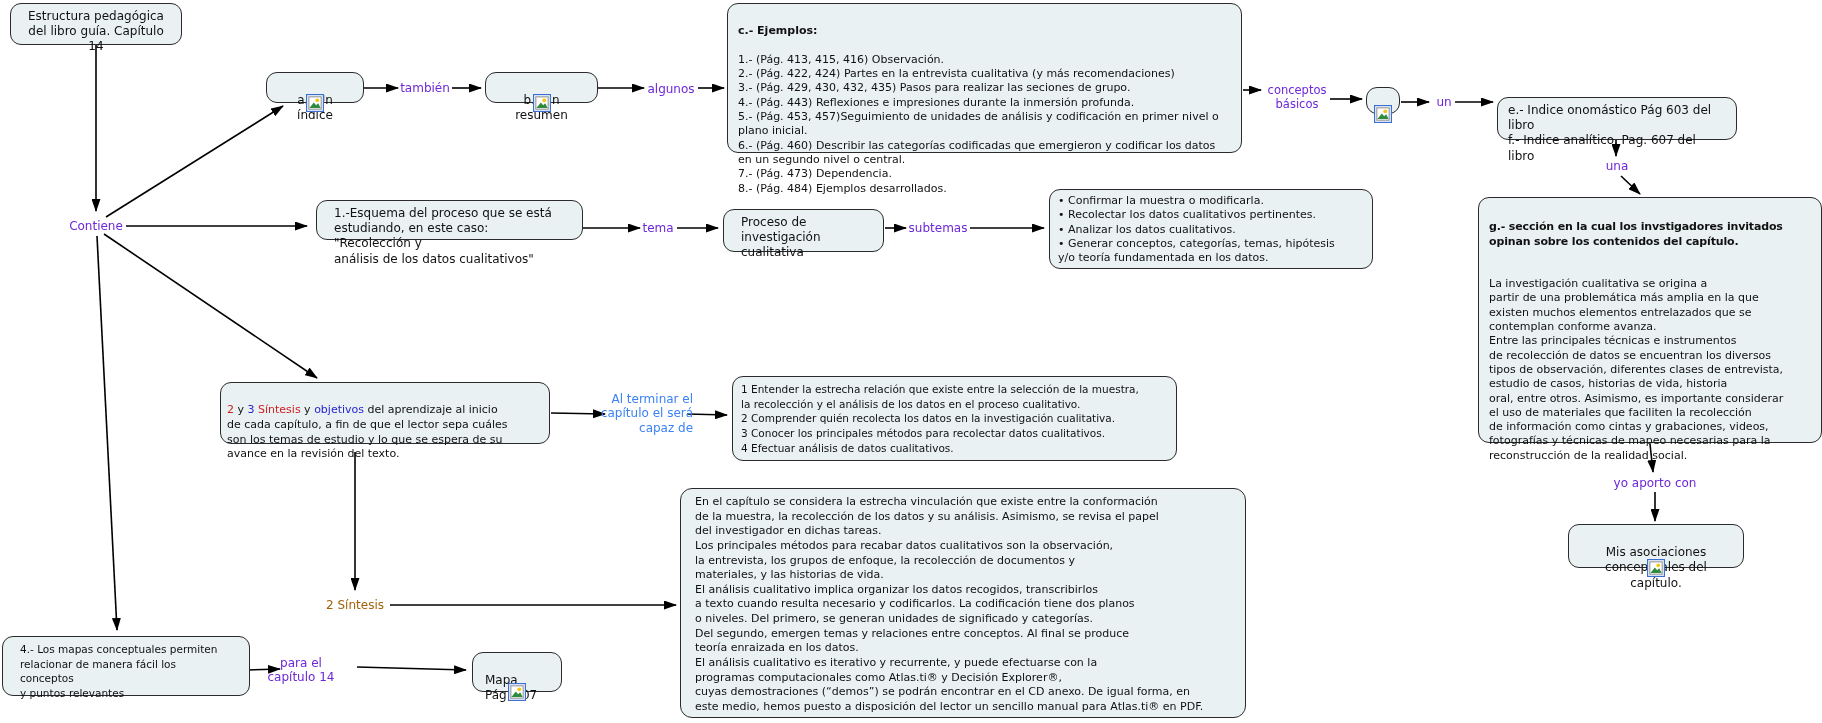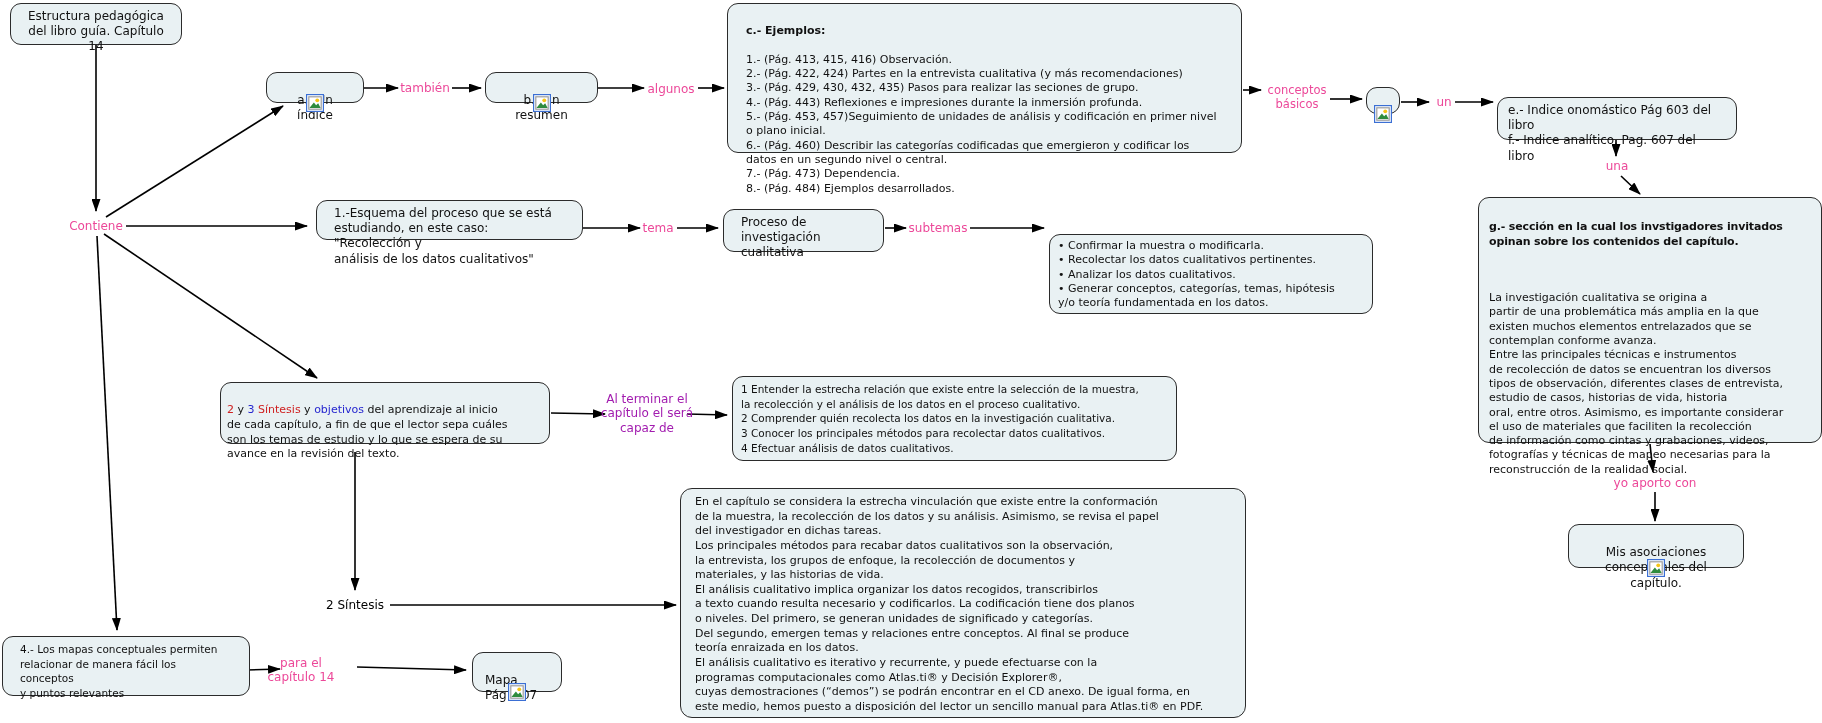--- a/index.html
+++ b/index.html
@@ -7,28 +7,28 @@
        font-family:"DejaVu Sans","Liberation Sans",sans-serif;color:#111;}
   #canvas{position:absolute;inset:0;}
   svg.wires{position:absolute;left:0;top:0;pointer-events:none;}
   .node{position:absolute;box-sizing:border-box;background:#e9f1f3;border:1.4px solid #2b2b2b;
         border-radius:11px;padding:5px 17px;font-size:12px;line-height:1.27;
         white-space:pre-line;color:#111;}
   .center{text-align:center;}
   .small-text{font-size:11px;line-height:1.3;}
   .node .ttl{font-weight:bold;display:block;}
   .label{position:absolute;transform:translate(-50%,-50%);font-size:12px;line-height:1.2;
-         text-align:center;white-space:pre-line;color:#ec4899;background:transparent;}
-  .label.blue{color:#a21caf;}
-  .label.red{color:#000000;}
+         text-align:center;white-space:pre-line;color:#6d28d9;background:transparent;}
+  .label.blue{color:#3b82f6;text-align:right;}
+  .label.red{color:#a16207;}
   .seg-red{color:#cf2020;}
   .seg-blue{color:#2626cf;}
   .res-icon{position:absolute;left:50%;bottom:-10px;transform:translateX(-50%);
             width:18px;height:18px;display:block;}
-  .gap-top{margin-top:28px;}
+  .gap-top{margin-top:14px;}
 </style>
 </head>
 <body>
 
 <div id="canvas">
 
   <svg class="wires" width="1822" height="723" viewBox="0 0 1822 723">
     <defs>
       <marker id="ah" markerWidth="13" markerHeight="9" refX="12" refY="4.5" orient="auto" markerUnits="userSpaceOnUse">
         <path d="M0,0 L13,4.5 L0,9 Z" fill="#000"></path>
@@ -81,21 +81,21 @@
   <div class="node center" style="left:485px;top:72px;width:113px;height:31px;">
     <span>b.- Un resumen</span>
     <svg class="res-icon" viewBox="0 0 16 16">
         <rect x="0.5" y="0.5" width="15" height="15" fill="#eef4fb" stroke="#3b6fd4"></rect>
         <rect x="2.5" y="2.5" width="11" height="11" fill="#fff" stroke="#999"></rect>
         <circle cx="10" cy="5.6" r="1.7" fill="#f5c518"></circle>
         <path d="M3 12.5 L7 7.5 L9 10 L10.8 8.2 L13 12.5 Z" fill="#2e8b3d"></path>
       </svg>
   </div>
 
-  <div class="node small-text" style="left:727px;top:3px;width:515px;height:150px;padding:6px 18px;">
+  <div class="node small-text" style="left:727px;top:3px;width:515px;height:150px;padding:6px 10px;">
     <span class="ttl">c.- Ejemplos:</span>
     <span>1.- (Pág. 413, 415, 416) Observación.
 2.- (Pág. 422, 424) Partes en la entrevista cualitativa (y más recomendaciones)
 3.- (Pág. 429, 430, 432, 435) Pasos para realizar las seciones de grupo.
 4.- (Pág. 443) Reflexiones e impresiones durante la inmersión profunda.
 5.- (Pág. 453, 457)Seguimiento de unidades de análisis y codificación en primer nivel o plano inicial.
 6.- (Pág. 460) Describir las categorías codificadas que emergieron y codificar los datos en un segundo nivel o central.
 7.- (Pág. 473) Dependencia.
 8.- (Pág. 484) Ejemplos desarrollados.</span>
   </div>
@@ -141,21 +141,21 @@
       </svg>
   </div>
 
   <div class="node" style="left:316px;top:200px;width:267px;height:40px;">1.-Esquema del proceso que se está
 estudiando, en este caso: "Recolección y
 análisis de los datos cualitativos"</div>
 
   <div class="node" style="left:723px;top:209px;width:161px;height:43px;">Proceso de investigación
 cualitativa</div>
 
-  <div class="node small-text" style="left:1049px;top:189px;width:324px;height:80px;padding:4px 8px;margin-top:45px;">• Confirmar la muestra o modificarla.
+  <div class="node small-text" style="left:1049px;top:189px;width:324px;height:80px;padding:4px 8px;">• Confirmar la muestra o modificarla.
 • Recolectar los datos cualitativos pertinentes.
 • Analizar los datos cualitativos.
 • Generar conceptos, categorías, temas, hipótesis
 y/o teoría fundamentada en los datos.</div>
 
   <div class="node" style="left:220px;top:382px;width:330px;height:62px;padding:5px 6px;font-size:11px;line-height:1.35;">
     <span class="seg-red">2</span><span> y </span><span class="seg-blue">3</span><span>  </span><span class="seg-red">Síntesis</span><span> y </span><span class="seg-blue">objetivos</span><span> del aprendizaje al inicio
 de cada capítulo, a fin de que el lector sepa cuáles
 son los temas de estudio y lo que se espera de su
 avance en la revisión del texto.</span>

